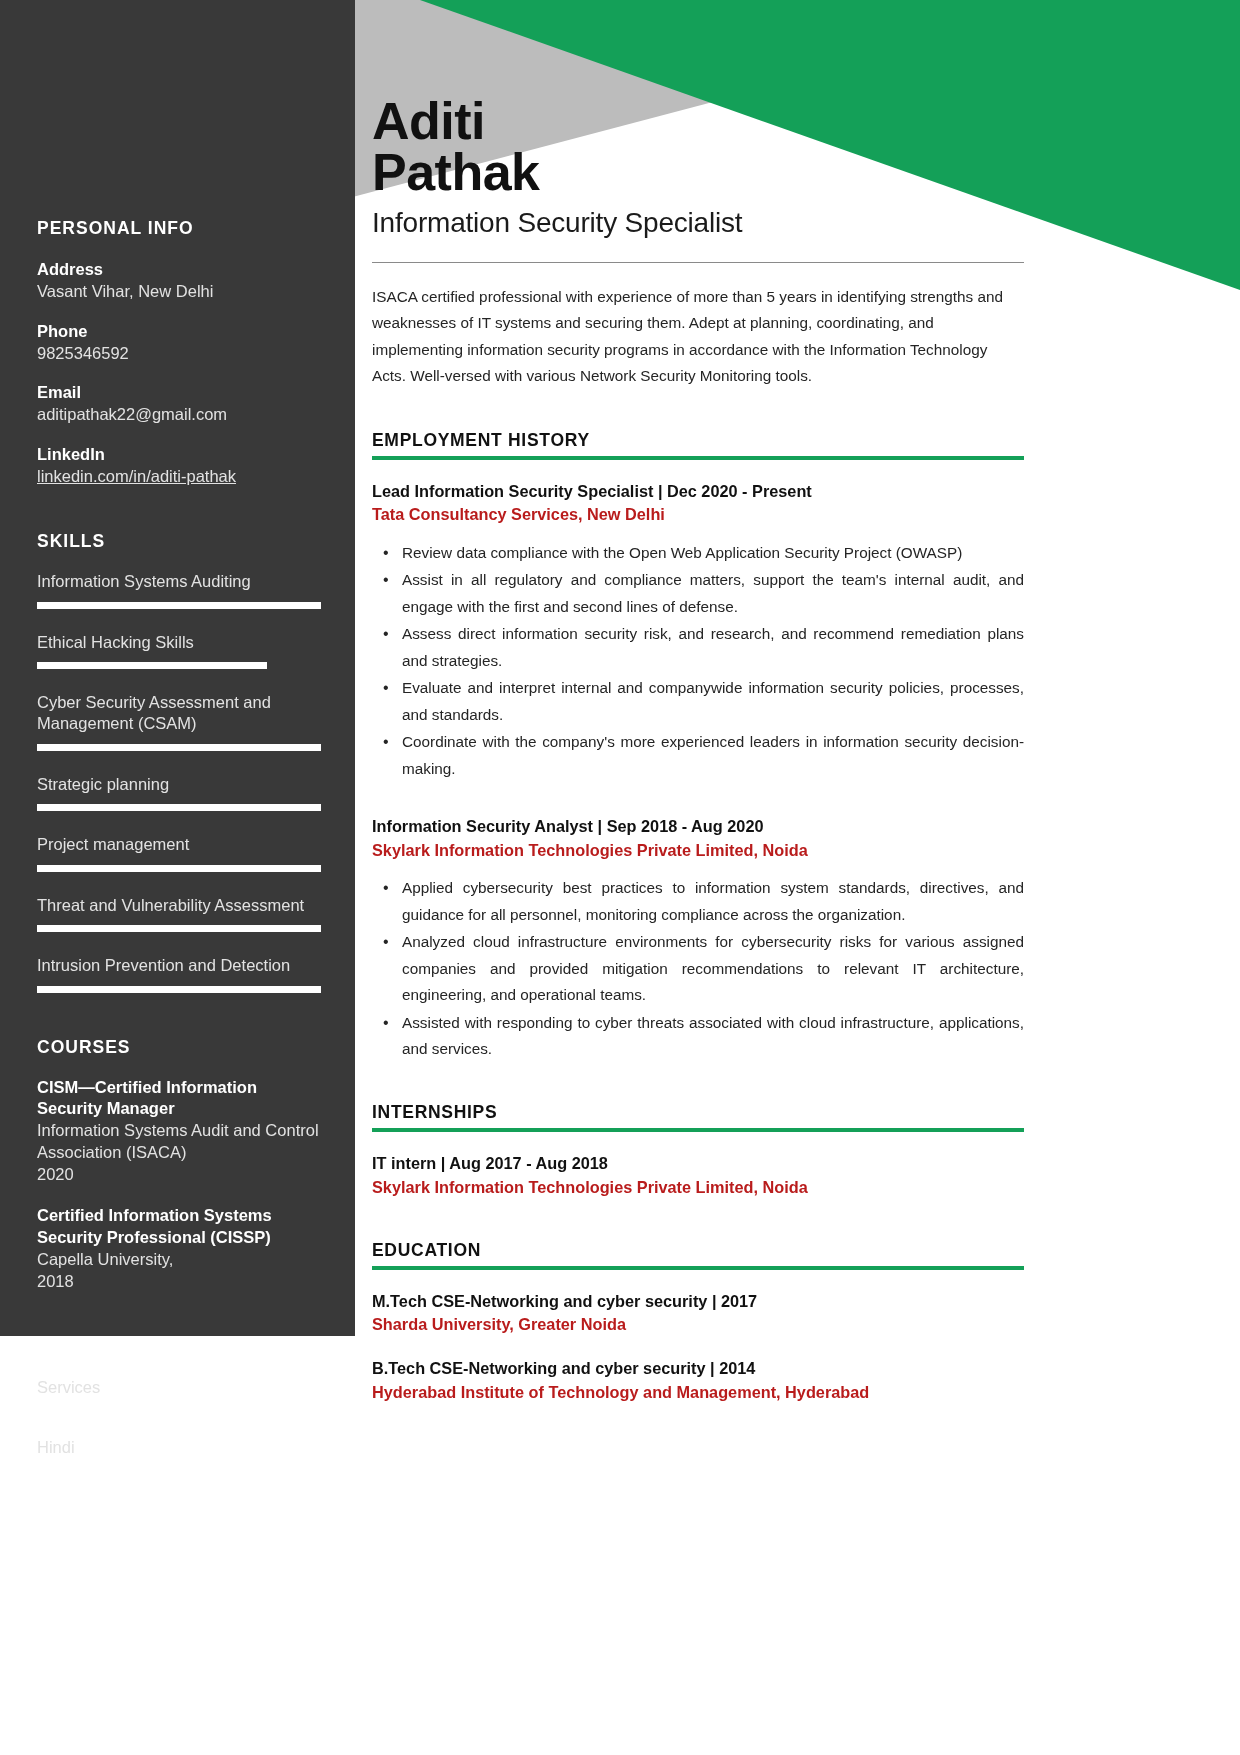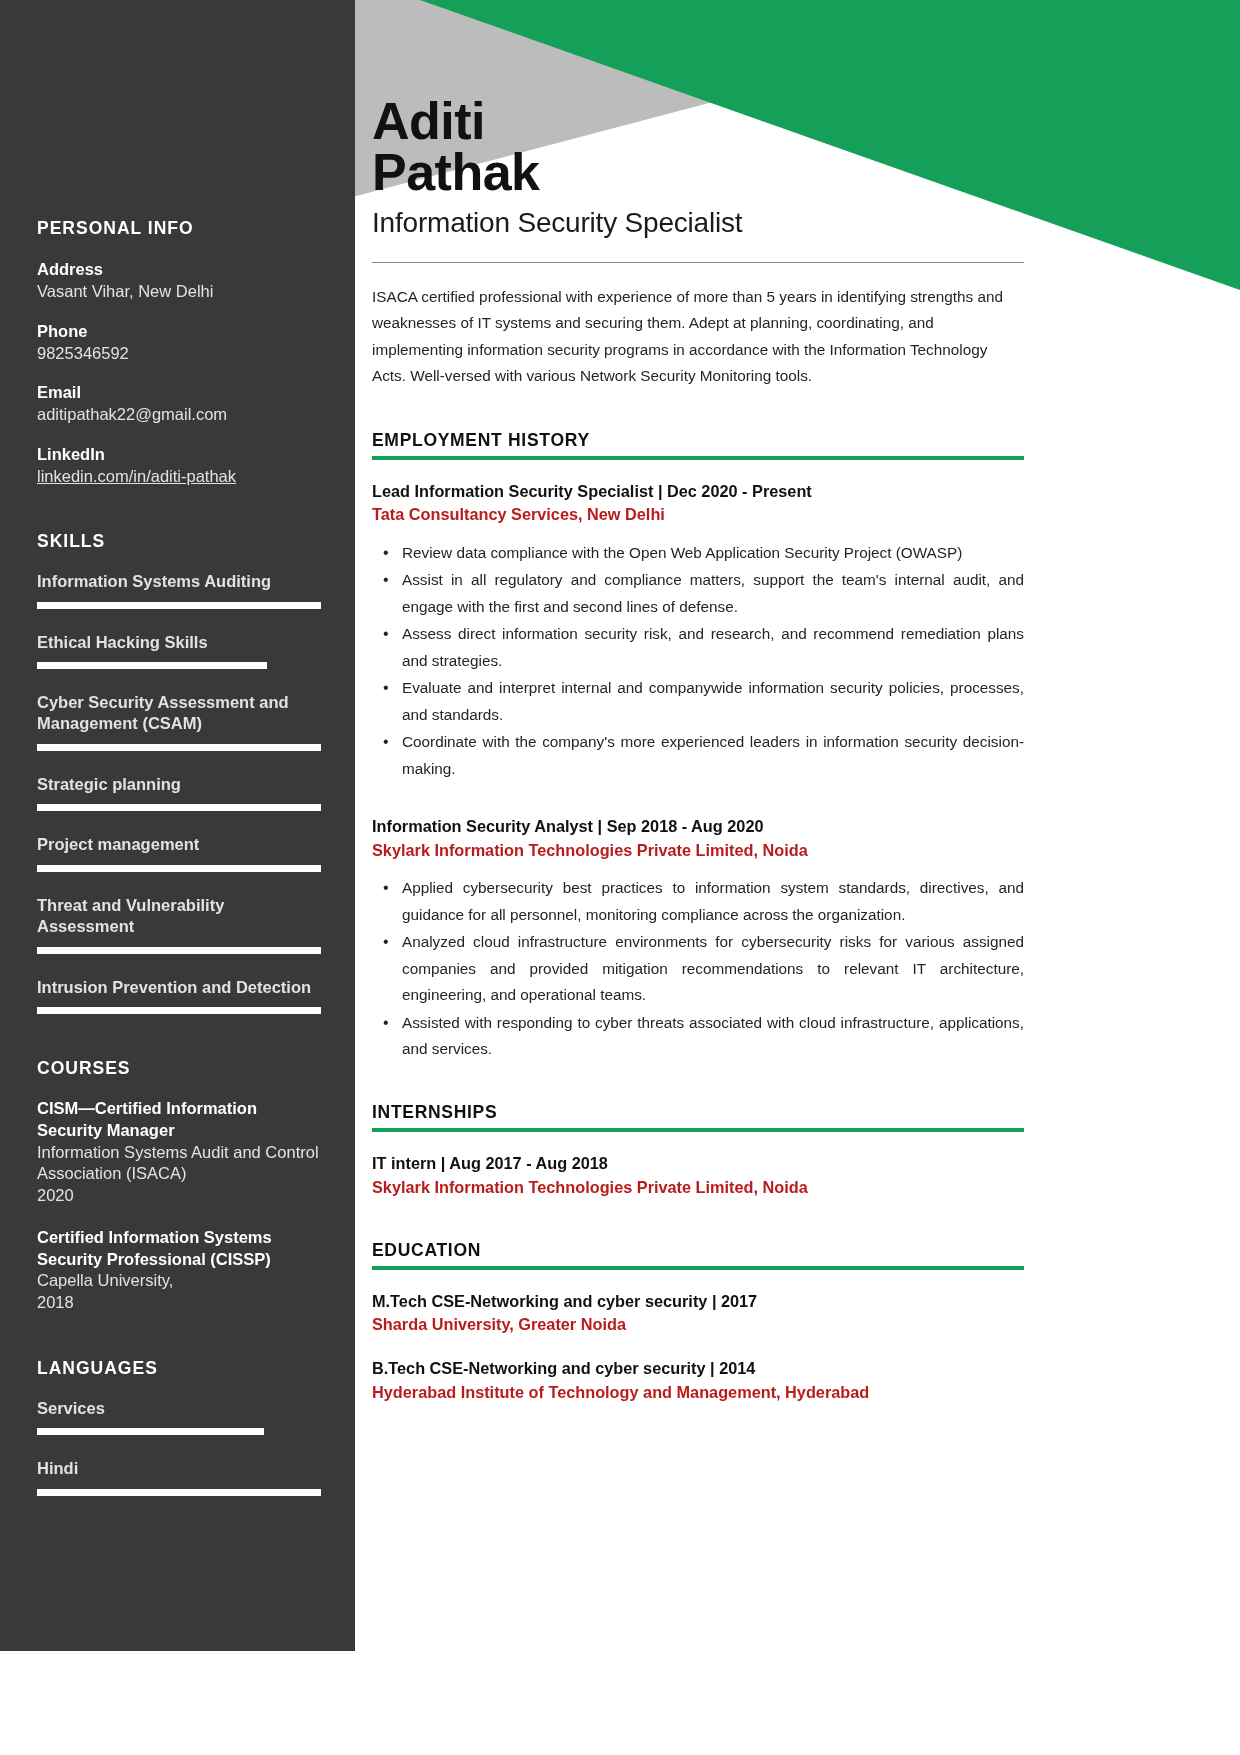--- a/index.html
+++ b/index.html
@@ -22,21 +22,21 @@
 
   
   .shape-layer { position:absolute; inset:0; pointer-events:none; }
   .shape-layer svg { display:block; width:1240px; height:1755px; }
 
   
   #sidebar {
     position:absolute;
     left:0; top:0;
     width:355px;
-    height:1651px;
+    height:1336px;
     background:#393939;
     z-index:2;
   }
   #sidebar-inner {
     position:absolute;
     left:37px; top:218px;
     width:284px;
   }
 
   .side-heading {
@@ -56,21 +56,21 @@
     line-height:1.35;
   }
   .info-value {
     color:#e2e2e2;
     font-size:16.5px;
     font-weight:normal;
     line-height:1.35;
   }
   .info-value.link { text-decoration:underline; }
 
-  .meter-row { margin-bottom:7px;font-weight:bold; }
+  .meter-row { margin-bottom:7px; }
   .meter-label {
     color:#e2e2e2;
     font-size:16.5px;
     line-height:1.3;
     margin-bottom:9px;
   }
   .meter-track {
     height:7px;
     background:transparent;
     width:100%;

